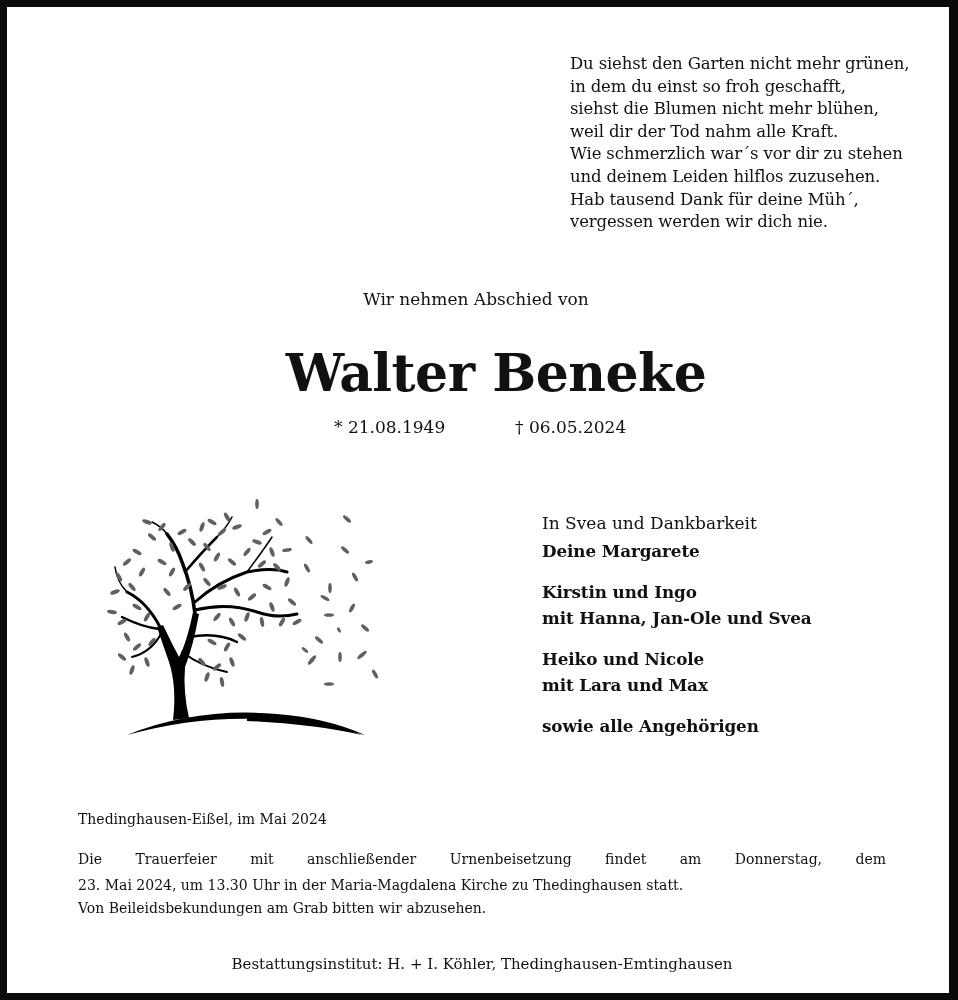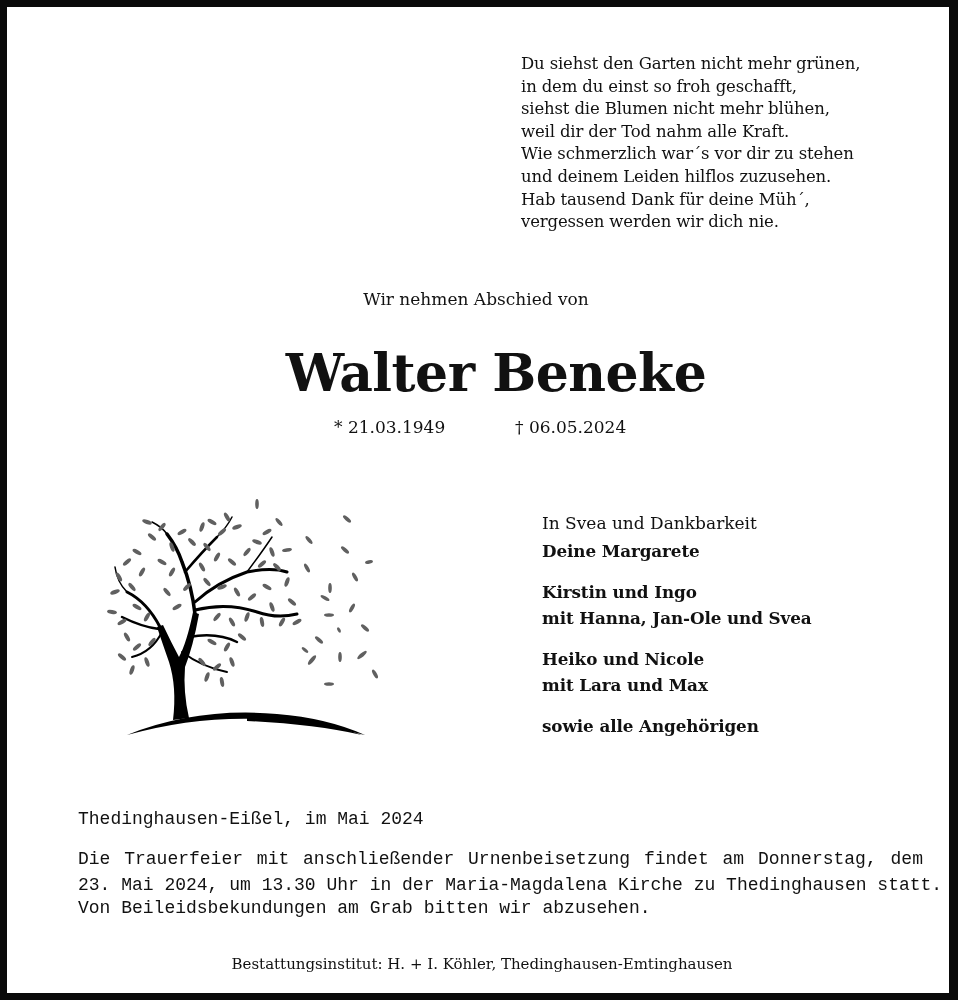--- a/index.html
+++ b/index.html
@@ -4,21 +4,21 @@
   <style>
     html, body { margin: 0; padding: 0; background: #ffffff; }
     body { width: 958px; height: 1000px; position: relative; overflow: hidden; }
     .frame {
       position: absolute; left: 0; top: 0; width: 958px; height: 1000px;
       box-sizing: border-box; border-style: solid; border-color: #0a0a0a;
       border-width: 7px 9px 7px 7px; background: #ffffff;
     }
     .serif { font-family: "DejaVu Serif", "Liberation Serif", serif; color: #111; }
     .poem {
-      position: absolute; left: 514px; top: 46px; width: 380px;
+      position: absolute; left: 563px; top: 46px; width: 380px;
       font-size: 16.5px; line-height: 22.6px; letter-spacing: -0.15px;
     }
     .poem div { white-space: nowrap; }
     .intro {
       position: absolute; left: 0; top: 280px; width: 938px; text-align: center;
       font-size: 17px; line-height: 24px; padding-left: 0;
     }
     .name {
       position: absolute; left: 0; top: 330px; width: 950px; text-align: center;
       font-size: 52px; font-weight: bold; line-height: 72px; letter-spacing: -0.5px; padding-left: 14px;
@@ -33,21 +33,21 @@
     }
     .family {
       position: absolute; left: 535px; top: 503px; width: 400px;
       font-size: 17px; line-height: 26px; white-space: nowrap;
     }
     .family .lead { font-weight: normal; }
     .family .b { font-weight: bold; font-size: 16.8px; letter-spacing: -0.1px; }
     .family .grp { margin-top: 15px; }
     .family .grp.first { margin-top: 2px; }
     .bottom {
-      position: absolute; left: 71px; width: 808px; font-size: 18px; line-height: 26px; font-family: Liberation Mono, monospace;
+      position: absolute; left: 71px; width: 808px; font-size: 14px; line-height: 26px;
     }
     .place { top: 799px; white-space: nowrap; }
     .ceremony { top: 839px; text-align: justify; text-align-last: left; }
     .ceremony span.l1 { display: block; text-align: justify; text-align-last: justify; white-space: nowrap; word-spacing: 3px; }
     .ceremony span.l2 { display: block; white-space: nowrap; }
     .condolence { top: 888px; white-space: nowrap; }
     .undertaker {
       position: absolute; left: 0; top: 945px; width: 950px; text-align: center;
       font-size: 15px; line-height: 24px; white-space: nowrap; padding-left: 0;
     }
@@ -63,21 +63,21 @@
     <div>siehst die Blumen nicht mehr blühen,</div>
     <div>weil dir der Tod nahm alle Kraft.</div>
     <div>Wie schmerzlich war´s vor dir zu stehen</div>
     <div>und deinem Leiden hilflos zuzusehen.</div>
     <div>Hab tausend Dank für deine Müh´,</div>
     <div>vergessen werden wir dich nie.</div>
   </div>
 
   <div class="intro serif">Wir nehmen Abschied von</div>
   <div class="name serif">Walter Beneke</div>
-  <div class="dates birth serif">* 21.03.1949</div>
+  <div class="dates birth serif">* 21.08.1949</div>
   <div class="dates death serif">† 06.05.2024</div>
 
   <svg class="tree" viewBox="0 0 280 250" xmlns="http://www.w3.org/2000/svg">
 
     <path d="M20 243 Q 90 215 170 222 Q 220 226 258 243 Q 215 232 170 228 Q 95 222 20 243 Z" fill="#000"></path>
     <path d="M140 226 Q 210 226 255 243 Q 205 232 140 229 Z" fill="#000"></path>
 
     <path d="M66 228 Q 70 195 62 170 Q 55 150 50 135 L 56 133 Q 64 150 72 165 Q 80 150 86 120 L 92 122 Q 86 155 78 175 Q 76 200 82 226 Z" fill="#000"></path>
 
     <g stroke="#000" fill="none" stroke-linecap="round">

